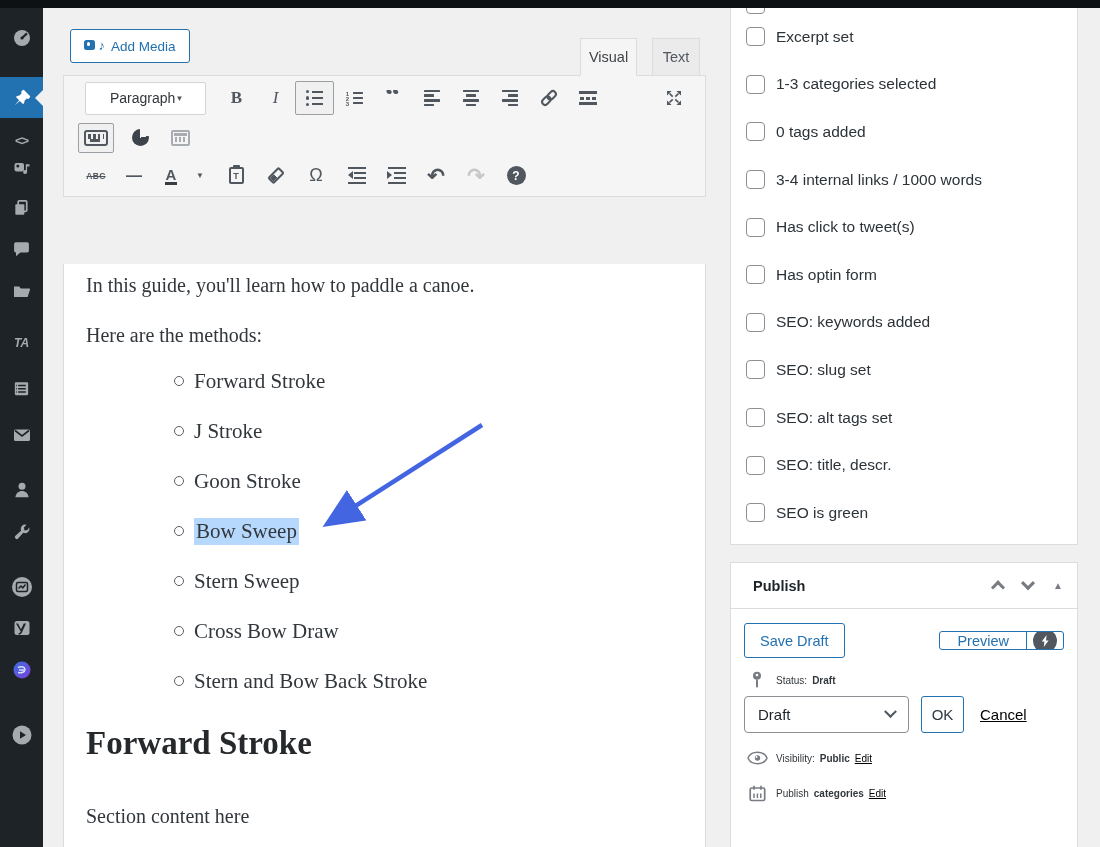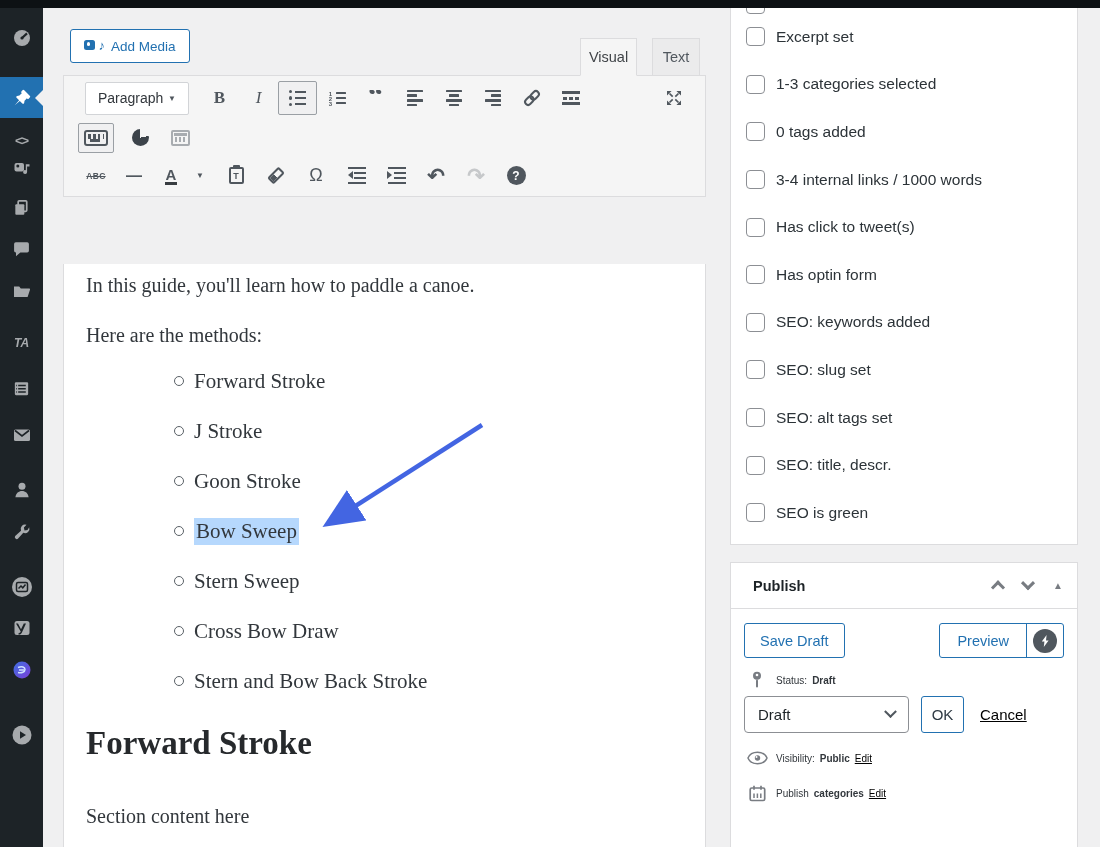--- a/index.html
+++ b/index.html
@@ -38,23 +38,23 @@
          color:#50575e; border:1px solid #dcdcde; cursor:pointer; }
   .tab.active { width:57px; background:#f5f5f5; border-bottom:1px solid #f5f5f5; color:#404448; }
   .tab.inactive { width:48px; background:#ebebec; }
 
   .toolbars { position:absolute; left:0; top:67px; width:643px; height:122px; background:#f5f5f5;
               border:1px solid #dcdcde; }
   .trow { display:flex; align-items:center; }
   .trow1 { height:44px; padding-left:21px; }
   .trow2 { height:35px; padding-left:14px; }
   .trow3 { height:41px; padding-left:14px; }
-  .para-select { width:104px; height:33px; margin-right:11px; background:#fff; border:1px solid #d2d4d7;
+  .para-select { width:121px; height:33px; margin-right:11px; background:#fff; border:1px solid #d2d4d7;
                  border-radius:2px; display:flex; align-items:center; justify-content:space-between;
-                 padding:0 12px; font-size:14px; color:#32373c; cursor:pointer; }
+                 padding:0 24px; font-size:14px; color:#32373c; cursor:pointer; }
   .para-select .dd { font-size:8px; color:#50575e; }
   .tbtn { width:39px; height:34px; display:flex; align-items:center; justify-content:center;
           color:#50575e; cursor:pointer; position:relative; }
   .tbtn.sm { width:40px; height:30px; }
   .pressed { border:1px solid #9a9fa4; border-radius:2px; background:#f0f0f1; }
   .g-bold { font-weight:bold; font-size:17px; font-family:"Liberation Serif",serif; }
   .g-italic { font-style:italic; font-size:17px; font-family:"Liberation Serif",serif; }
   .g-quote { font-family:"Liberation Serif",serif; font-size:30px; font-weight:bold; line-height:10px;
              height:16px; overflow:hidden; }
   .bars { display:flex; flex-direction:column; gap:2.5px; }
@@ -137,21 +137,21 @@
           color:#787c82; cursor:pointer; }
   .chev i { width:10px; height:10px; border-style:solid; border-color:#787c82; border-width:3px 3px 0 0; }
   .chev.up i { transform:rotate(-45deg) translate(-1px,1px); }
   .chev.down i { transform:rotate(135deg) translate(-2px,2px); }
   .collapse { margin-left:10px; font-size:10px; color:#787c82; cursor:pointer; }
 
   .pub-body { padding:14px 13px 0 13px; }
   .btn-row { display:flex; justify-content:space-between; align-items:center; }
   .btn { height:35px; background:#fff; border:1px solid #2271b1; border-radius:3px; color:#2271b1;
          font-size:14.5px; display:flex; align-items:center; padding:0 15px; cursor:pointer; }
-  .pv-group { display:flex; height:35px; border:1px solid #2271b1; border-radius:3px; overflow:hidden; background:#fff; }
+  .pv-group { display:flex; height:19px; border:1px solid #2271b1; border-radius:3px; overflow:hidden; background:#fff; }
   .pv-btn { display:flex; align-items:center; padding:0 17px; color:#2271b1; font-size:14.5px;
             border-right:1px solid #2271b1; cursor:pointer; }
   .bolt-seg { width:36px; display:flex; align-items:center; justify-content:center; cursor:pointer; }
   .bolt-circle { width:24px; height:24px; border-radius:50%; background:#50575e; display:flex;
                  align-items:center; justify-content:center; }
   .meta-row { display:flex; align-items:center; font-size:10px; color:#32373c; }
   .status-row { margin-top:13px; }
   .meta-row .ic { width:26px; display:flex; justify-content:center; margin-right:6px; color:#787c82; flex:none; }
   .bold { font-weight:bold; }
   .gap5 { margin-left:5px; }

